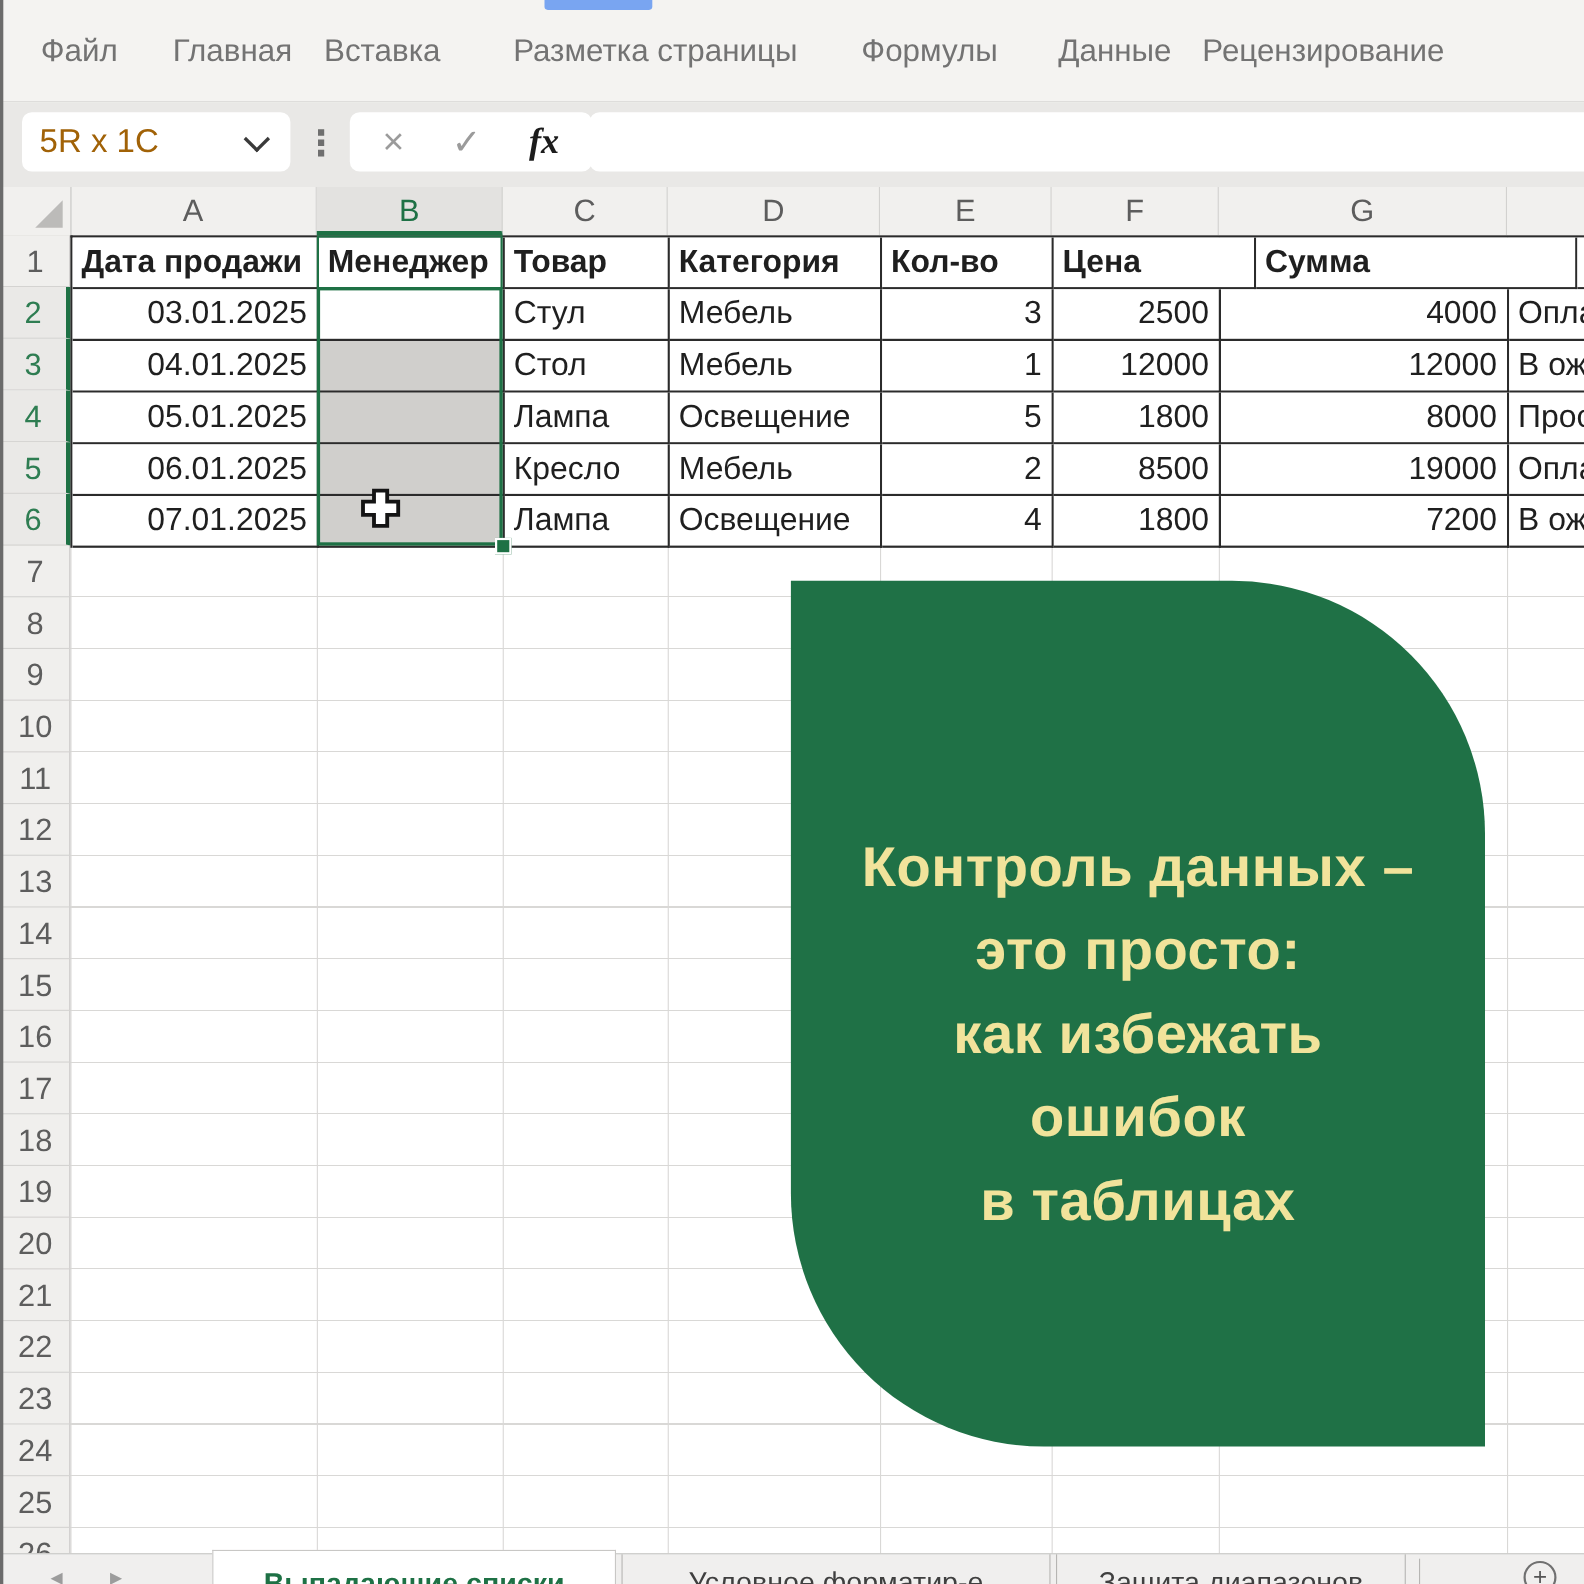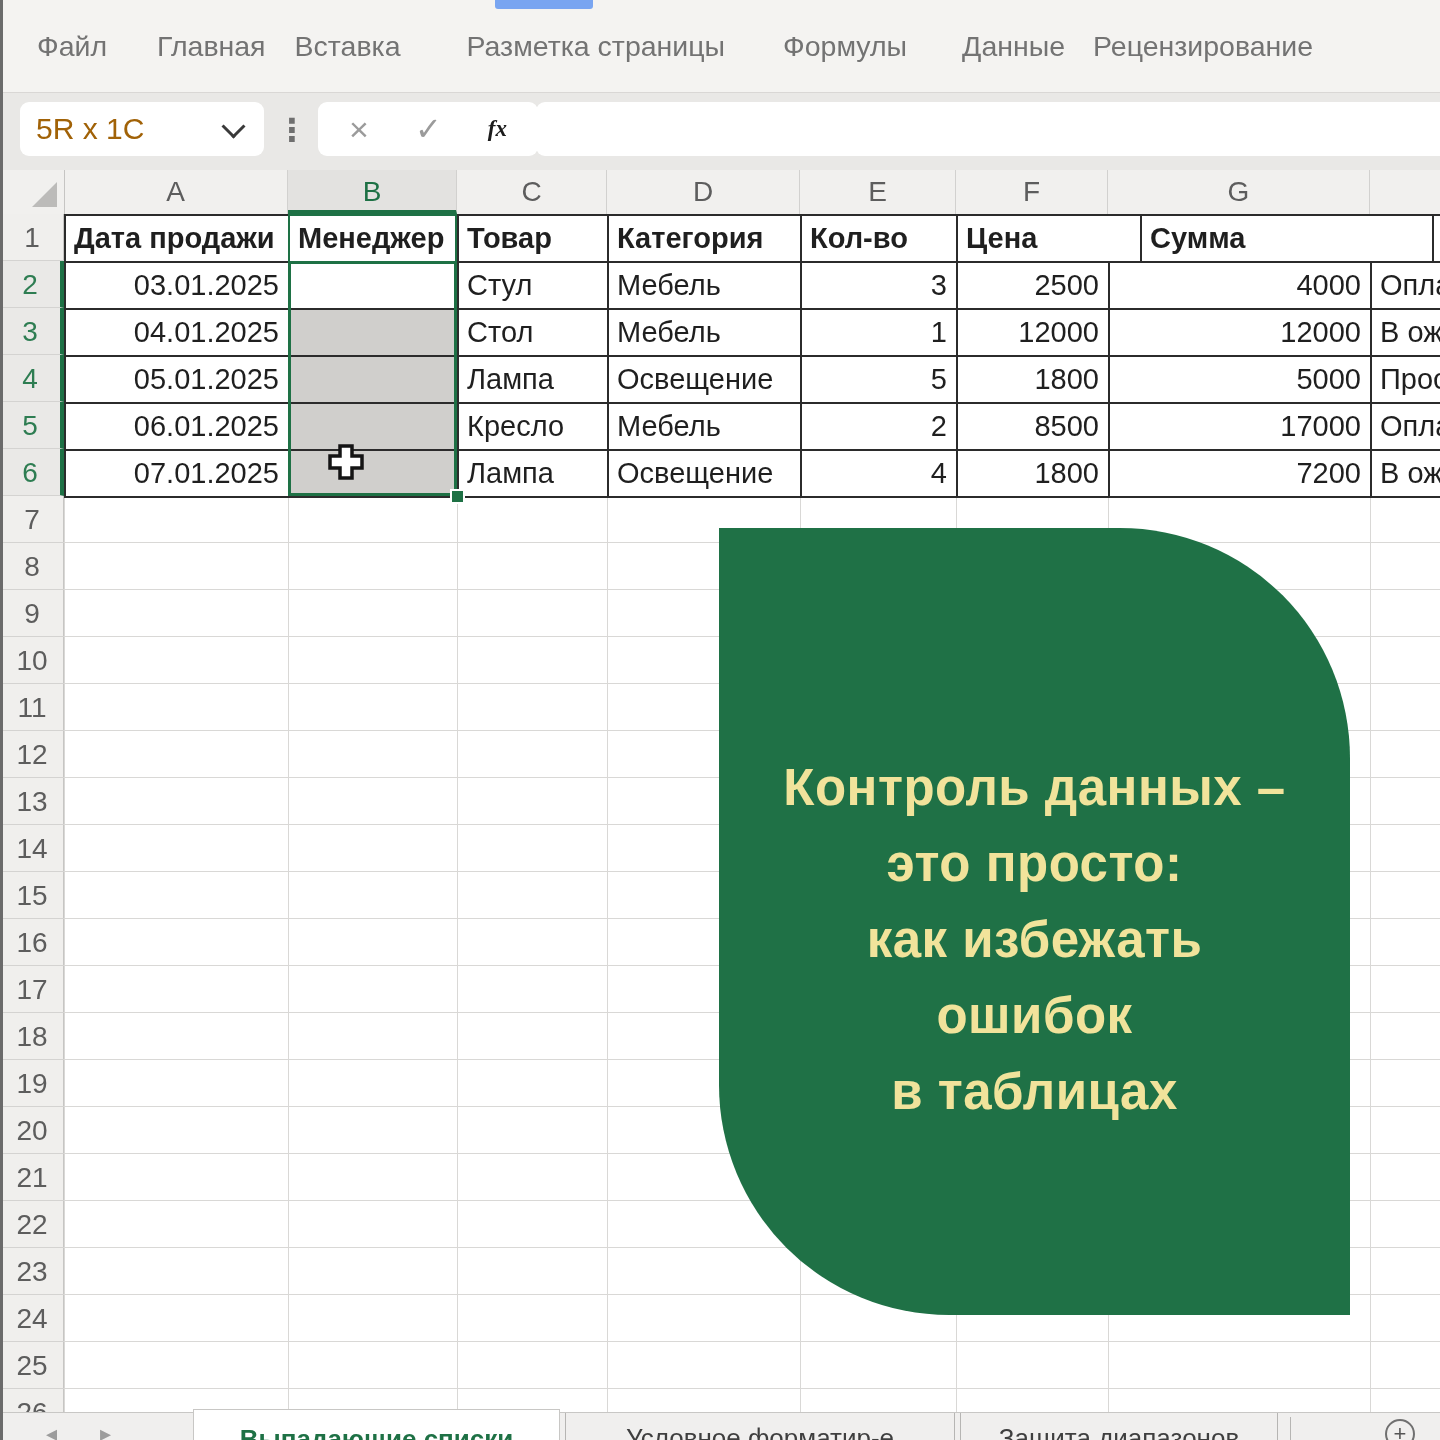--- a/index.html
+++ b/index.html
@@ -22,21 +22,21 @@
     display:flex;align-items:center;}
   .name-box-text{font-size:30px;color:#a16207;padding-left:16px;flex:1;}
   .chev{width:14px;height:14px;border-left:3px solid #3a3a3a;border-bottom:3px solid #3a3a3a;
     transform:rotate(-45deg);margin-right:22px;margin-top:-6px;}
   .dots{position:absolute;left:282px;top:10px;width:20px;height:54px;display:flex;align-items:center;justify-content:center;
     font-size:32px;color:#6f6f6f;font-weight:700;}
   .fx-group{position:absolute;left:318px;top:9px;width:204px;height:54px;background:#fff;border-radius:9px;
     display:flex;align-items:center;justify-content:space-around;padding:0 8px;}
   .cancel-x{font-size:34px;color:#9b9b9b;}
   .enter-check{font-size:32px;color:#9b9b9b;}
-  .fx-label{font-size:23px;font-style:italic;font-weight:700;color:#1c1c1c;font-family:"Liberation Serif","DejaVu Serif",serif;text-align:center;}
+  .fx-label{font-size:33px;font-style:italic;font-weight:700;color:#1c1c1c;font-family:"Liberation Serif","DejaVu Serif",serif;text-align:center;}
   .formula-input{position:absolute;left:536px;top:9px;width:920px;height:54px;background:#fff;border-radius:9px;font-size:29px;line-height:54px;padding-left:14px;}
 
   
   .sheet{position:absolute;left:0;top:170px;width:1440px;height:1270px;background:#fff;}
   .col-headers{position:absolute;left:0;top:0;width:1610px;height:44px;background:#f1f0ee;border-bottom:1px solid #bdbcba;}
   .corner{position:absolute;left:0;top:0;width:64px;height:44px;background:#f1f0ee;border-right:1px solid #c6c5c3;}
   .corner-tri{position:absolute;right:7px;bottom:7px;width:0;height:0;
     border-left:25px solid transparent;border-bottom:25px solid #bcbbb9;}
   .letter-cell{position:absolute;top:0;height:44px;text-align:center;font-size:28px;color:#5d5d5d;line-height:44px;
     border-right:1px solid #d2d1cf;box-sizing:border-box;}
@@ -197,31 +197,31 @@
         <div class="tcell ar" style="width: 262px;">12000</div>
         <div class="tcell al" style="width: 240px;">В ожидании</div>
       </div>
       <div class="trow">
         <div class="tcell ar" style="width: 224px;">05.01.2025</div>
         <div class="tcell al bfill" style="width: 169px;"></div>
         <div class="tcell al" style="width: 150px;">Лампа</div>
         <div class="tcell al" style="width: 193px;">Освещение</div>
         <div class="tcell ar" style="width: 156px;">5</div>
         <div class="tcell ar" style="width: 152px;">1800</div>
-        <div class="tcell ar" style="width: 262px;">5000</div>
+        <div class="tcell ar" style="width: 262px;">8000</div>
         <div class="tcell al" style="width: 240px;">Просрочено</div>
       </div>
       <div class="trow">
         <div class="tcell ar" style="width: 224px;">06.01.2025</div>
         <div class="tcell al bfill" style="width: 169px;"></div>
         <div class="tcell al" style="width: 150px;">Кресло</div>
         <div class="tcell al" style="width: 193px;">Мебель</div>
         <div class="tcell ar" style="width: 156px;">2</div>
         <div class="tcell ar" style="width: 152px;">8500</div>
-        <div class="tcell ar" style="width: 262px;">17000</div>
+        <div class="tcell ar" style="width: 262px;">19000</div>
         <div class="tcell al" style="width: 240px;">Оплачено</div>
       </div>
       <div class="trow">
         <div class="tcell ar" style="width: 224px;">07.01.2025</div>
         <div class="tcell al bfill" style="width: 169px;"></div>
         <div class="tcell al" style="width: 150px;">Лампа</div>
         <div class="tcell al" style="width: 193px;">Освещение</div>
         <div class="tcell ar" style="width: 156px;">4</div>
         <div class="tcell ar" style="width: 152px;">1800</div>
         <div class="tcell ar" style="width: 262px;">7200</div>

